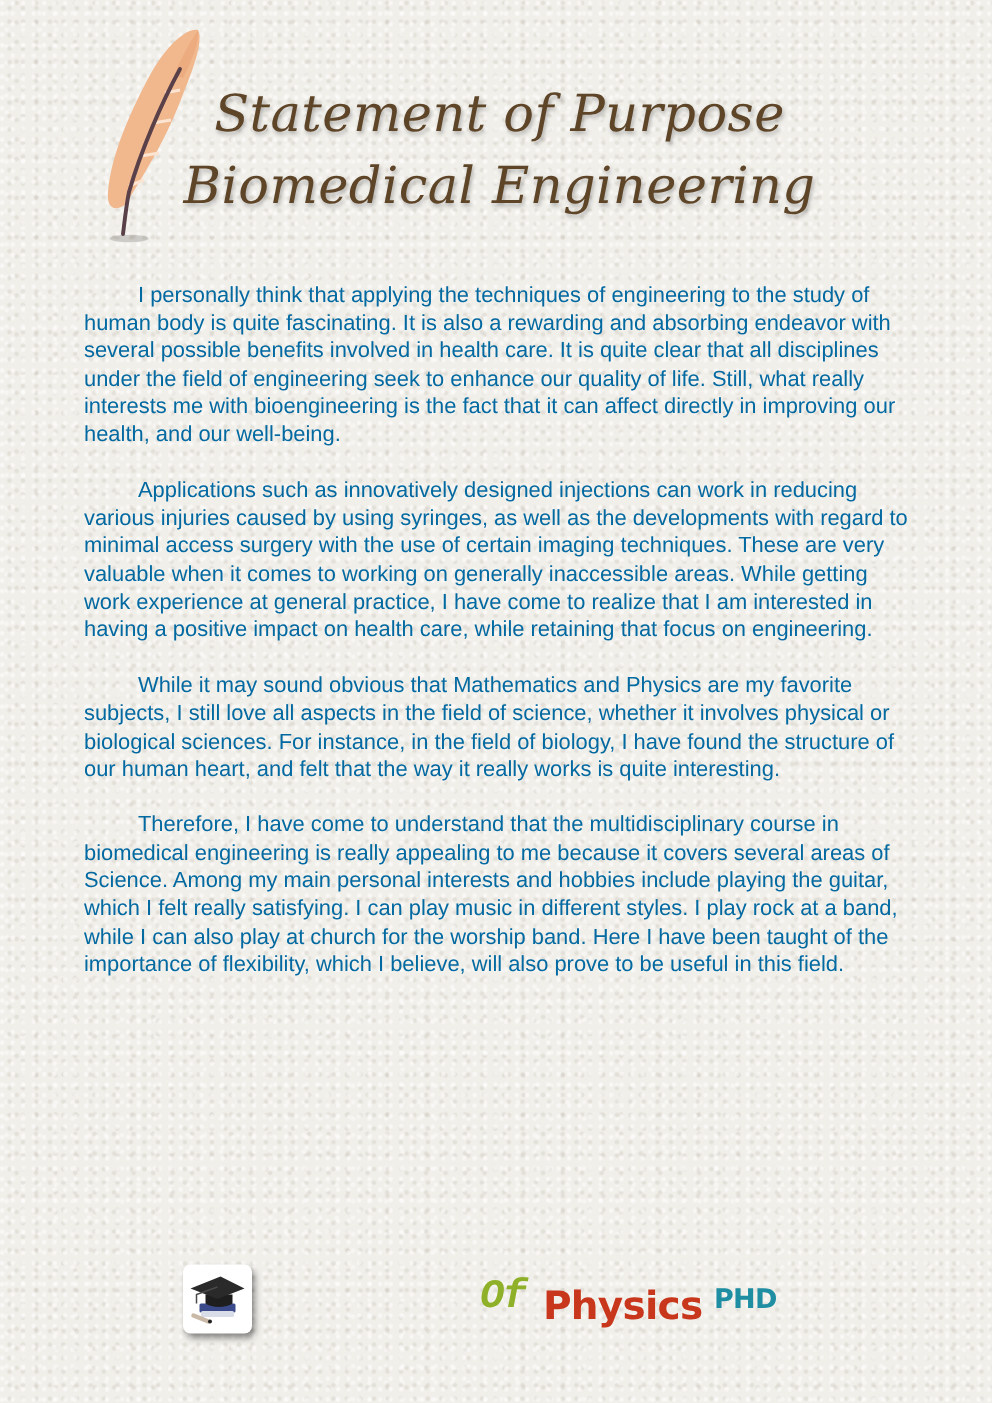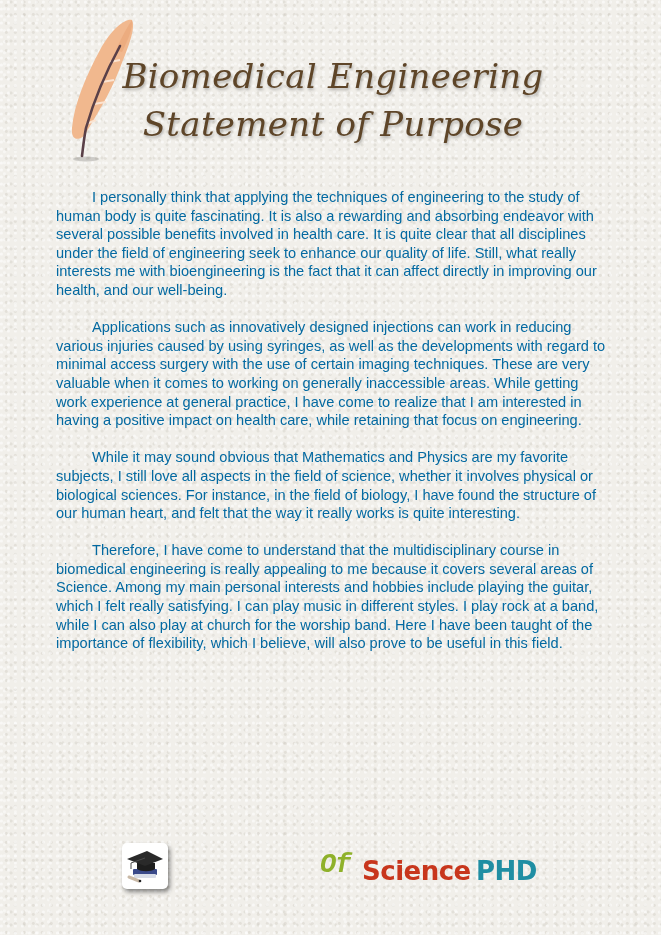--- a/index.html
+++ b/index.html
@@ -104,41 +104,41 @@
       left: 184px;
       top: 18px;
       font-size: 26px;
       color: #c8361c;
       letter-spacing: -0.5px;
     }
     .logo-w4 {
       position: absolute;
       left: 298px;
       top: 18px;
-      font-size: 26px;
+      font-size: 18px;
       color: #1f8ea3;
       letter-spacing: -0.5px;
     }
   </style>
 </head>
 <body>
 
 <div>
   <div class="feather">
     <svg width="72" height="148" viewBox="0 0 72 148">
       <ellipse cx="20" cy="143" rx="13" ry="2.5" fill="rgba(0,0,0,0.15)"></ellipse>
       <path d="M66 4 C 60 2, 46 12, 34 34 C 20 60, 8 88, 6 112 C 5 122, 10 126, 18 120 C 30 100, 44 78, 54 52 C 62 32, 70 12, 66 4 Z" fill="#f1b88e"></path>
       <path d="M66 4 C 62 10, 56 20, 50 34 L 56 36 C 62 24, 67 12, 66 4 Z" fill="#e9a475" opacity="0.6"></path>
       <path d="M44 46 L 54 44 M 36 66 L 48 64 M 28 88 L 40 86 M 20 108 L 30 104" stroke="#fbe4d2" stroke-width="2" fill="none"></path>
       <path d="M54 30 C 42 52, 28 84, 20 112 C 18 122, 17 132, 16 140" stroke="#5a4048" stroke-width="2.6" fill="none" stroke-linecap="round"></path>
     </svg>
   </div>
   <div class="title-block">
+    <div class="title-line">Statement of Purpose</div>
     <div class="title-line">Biomedical Engineering</div>
-    <div class="title-line">Statement of Purpose</div>
   </div>
 </div>
 
 <div class="body-text">
   <p class="para">I personally think that applying the techniques of engineering to the study of human body is quite fascinating. It is also a rewarding and absorbing endeavor with several possible benefits involved in health care. It is quite clear that all disciplines under the field of engineering seek to enhance our quality of life. Still, what really interests me with bioengineering is the fact that it can affect directly in improving our health, and our well-being.</p>
   <p class="para">Applications such as innovatively designed injections can work in reducing various injuries caused by using syringes, as well as the developments with regard to minimal access surgery with the use of certain imaging techniques. These are very valuable when it comes to working on generally inaccessible areas. While getting work experience at general practice, I have come to realize that I am interested in having a positive impact on health care, while retaining that focus on engineering.</p>
   <p class="para">While it may sound obvious that Mathematics and Physics are my favorite subjects, I still love all aspects in the field of science, whether it involves physical or biological sciences. For instance, in the field of biology, I have found the structure of our human heart, and felt that the way it really works is quite interesting.</p>
   <p class="para">Therefore, I have come to understand that the multidisciplinary course in biomedical engineering is really appealing to me because it covers several areas of Science. Among my main personal interests and hobbies include playing the guitar, which I felt really satisfying. I can play music in different styles. I play rock at a band, while I can also play at church for the worship band. Here I have been taught of the importance of flexibility, which I believe, will also prove to be useful in this field.</p>
 </div>
 
@@ -149,16 +149,16 @@
       <rect x="9" y="27" width="22" height="4" rx="1" fill="#d8dde8"></rect>
       <path d="M4 30 L 14 34" stroke="#c9b9a6" stroke-width="3" stroke-linecap="round"></path>
       <circle cx="15" cy="34" r="1.3" fill="#222"></circle>
       <path d="M12 16 L 12 22 C 16 25, 26 25, 30 22 L 30 16 Z" fill="#1e1e1e"></path>
       <path d="M2 12 L 22 4 L 38 12 L 20 19 Z" fill="#2a2a2a"></path>
       <path d="M20 11 L 6 16 L 6 22" stroke="#4a4a4a" stroke-width="1" fill="none"></path>
     </svg>
   </div>
   <div class="logo-text">
     <span class="logo-w2">Of</span>
-    <span class="logo-w3">Science</span>
+    <span class="logo-w3">Physics</span>
     <span class="logo-w4">PHD</span>
   </div>
 </div>
 
 </body></html>

